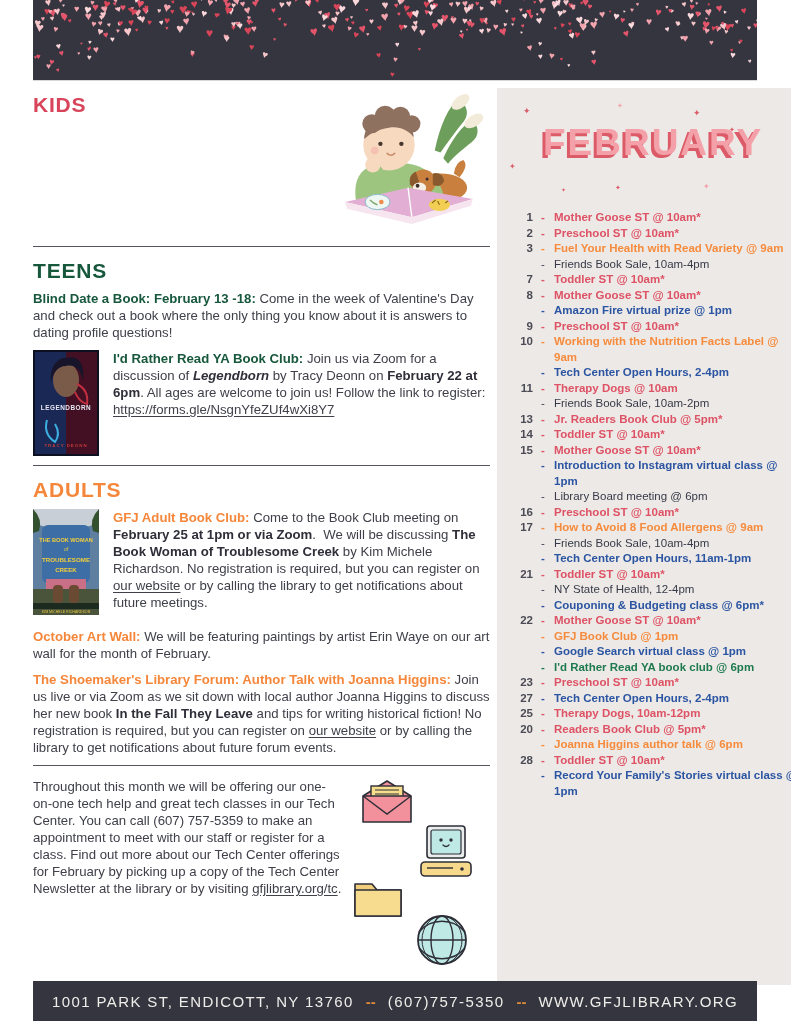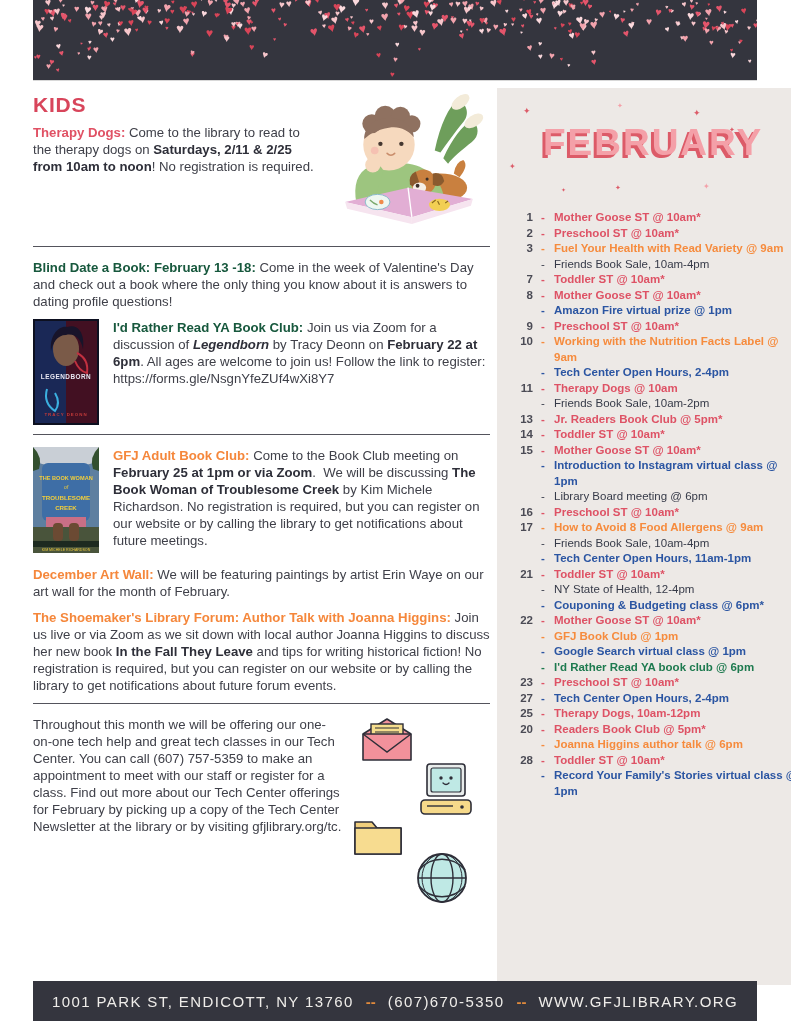--- a/index.html
+++ b/index.html
@@ -18,21 +18,21 @@
   .sec-adults .sec-title{color:var(--accent-adults);}
   .sec-tech  .sec-title{color:var(--accent-tech);letter-spacing:1px;}
   p.rich{font-size:13.2px;line-height:17px;margin:0 0 9px;color:var(--text);}
   .seg{white-space:pre-wrap;}
   .seg-label{font-weight:700;}
   .sec-kids  .seg-label{color:var(--accent-kids-label);}
   .sec-teens .seg-label{color:var(--accent-teens);}
   .sec-adults .seg-label{color:var(--accent-adults);}
   .seg-b{font-weight:700;color:#2e2f39;}
   .seg-bi{font-weight:700;font-style:italic;color:#2e2f39;}
-  .seg-link{text-underline-offset:2px;}
+  .seg-link{text-decoration:underline;text-underline-offset:2px;}
   hr.divider{border:none;border-top:1.4px solid #54545c;margin:9px 0 12px;}
 
   .kid-art{float:right;width:162px;height:148px;margin:-6px 0 2px 10px;}
   .book-row{display:flex;gap:14px;margin:4px 0 8px;}
   .book-row p.rich{flex:1;}
   .cover{flex:0 0 66px;height:106px;}
   .cover svg{display:block;}
 
   .tech-row{display:flex;}
   .tech-row p.rich{flex:1;padding-right:6px;}
@@ -437,27 +437,27 @@
           <path d="M152,115 L88,134 L88,141 L150,122 Z" fill="#f6e4ef"></path>
           <path d="M84,103 L88,134" stroke="#ffffff" stroke-width="1.4"></path>
           <ellipse cx="52" cy="118" rx="13" ry="8" fill="#eef7f1" stroke="#86b8c9" stroke-width="1"></ellipse>
           <circle cx="56" cy="118" r="2.4" fill="#ef8b4b"></circle>
           <path d="M44,116 q4,4 8,5" stroke="#79a86b" stroke-width="1.4" fill="none"></path>
           <ellipse cx="117" cy="121" rx="11" ry="6.5" fill="#f2cf53"></ellipse>
           <path d="M109,119 l4,-3 M115,117 l2,4 M123,119 l3,-2" stroke="#8a6a20" stroke-width="1.2"></path>
         </svg>
       </div>
       <h2 class="sec-title">KIDS</h2>
-      <p class="rich"><span class="seg seg-label">Therapy Dogs: </span><span class="seg">Come to the library to read to the therapy dogs on </span><span class="seg seg-b">Saturdays, 2/11 &amp; 2/25 from 10am to noon</span><span class="seg">! No registration is required.</span></p>
       <div style="clear:both"></div>
     </section>
 
     <hr class="divider">
 
     <section class="sec sec-teens">
+      <h2 class="sec-title">TEENS</h2>
       <p class="rich"><span class="seg seg-label">Blind Date a Book: February 13 -18: </span><span class="seg">Come in the week of Valentine's Day and check out a book where the only thing you know about it is answers to dating profile questions!</span></p>
       <div class="book-row">
         <div class="cover">
           <svg viewBox="0 0 66 106" width="66" height="106">
             <rect width="66" height="106" fill="#0d1020"></rect>
             <rect x="2" y="2" width="62" height="102" fill="#141a38"></rect>
             <path d="M2,2 h31 v102 h-31 z" fill="#1c2c5e" opacity="0.8"></path>
             <path d="M33,2 h31 v102 h-31 z" fill="#4a0f1e" opacity="0.85"></path>
             <ellipse cx="33" cy="30" rx="13" ry="17" fill="#7a5a48"></ellipse>
             <path d="M18,32 C16,12 30,6 34,8 C46,4 52,16 50,30 C48,20 42,14 33,16 C24,16 20,24 18,32 Z" fill="#18142a"></path>
@@ -467,20 +467,21 @@
             <text x="33" y="97" text-anchor="middle" font-size="4.4" letter-spacing="1" fill="#c23a3a" font-weight="bold">TRACY DEONN</text>
           </svg>
         </div>
         <p class="rich"><span class="seg seg-label">I'd Rather Read YA Book Club: </span><span class="seg">Join us via Zoom for a discussion of </span><span class="seg seg-bi">Legendborn</span><span class="seg"> by Tracy Deonn on </span><span class="seg seg-b">February 22 at 6pm</span><span class="seg">. All ages are welcome to join us! Follow the link to register: </span><span class="seg seg-link">https://forms.gle/NsgnYfeZUf4wXi8Y7</span></p>
       </div>
     </section>
 
     <hr class="divider">
 
     <section class="sec sec-adults">
+      <h2 class="sec-title">ADULTS</h2>
       <div class="book-row">
         <div class="cover">
           <svg viewBox="0 0 66 106" width="66" height="106">
             <rect width="66" height="106" fill="#5e7fa0"></rect>
             <path d="M0,0 h66 v14 q-16,6 -33,6 q-17,0 -33,-6 z" fill="#c9cfd6"></path>
             <path d="M0,0 q10,10 6,22 L0,24 z" fill="#33502f"></path>
             <path d="M66,0 q-10,10 -6,22 L66,24 z" fill="#33502f"></path>
             <rect x="9" y="16" width="48" height="58" rx="6" fill="#3e6ea6"></rect>
             <rect x="13" y="70" width="40" height="12" fill="#c96f86"></rect>
             <rect x="0" y="80" width="66" height="26" fill="#49543b"></rect>
@@ -489,21 +490,21 @@
             <rect x="0" y="94" width="66" height="6" fill="#1d2a20"></rect>
             <text x="33" y="33" text-anchor="middle" font-size="5.6" font-weight="bold" fill="#f2ce3b">THE BOOK WOMAN</text>
             <text x="33" y="42" text-anchor="middle" font-size="5" font-style="italic" fill="#f2ce3b">of</text>
             <text x="33" y="53" text-anchor="middle" font-size="6.2" font-weight="bold" fill="#f2ce3b">TROUBLESOME</text>
             <text x="33" y="63" text-anchor="middle" font-size="6.2" font-weight="bold" fill="#f2ce3b">CREEK</text>
             <text x="33" y="104" text-anchor="middle" font-size="3.6" fill="#e8c63c">KIM MICHELE RICHARDSON</text>
           </svg>
         </div>
         <p class="rich"><span class="seg seg-label">GFJ Adult Book Club: </span><span class="seg">Come to the Book Club meeting on </span><span class="seg seg-b">February 25 at 1pm or via Zoom</span><span class="seg">.  We will be discussing </span><span class="seg seg-b">The  Book Woman of Troublesome Creek</span><span class="seg"> by Kim Michele Richardson. No registration is required, but you can register on </span><span class="seg seg-link">our website</span><span class="seg"> or by calling the library to get notifications about future meetings.</span></p>
       </div>
-      <p class="rich"><span class="seg seg-label">December Art Wall: </span><span class="seg">We will be featuring paintings by artist Erin Waye on our art wall for the month of February.</span></p>
+      <p class="rich"><span class="seg seg-label">October Art Wall: </span><span class="seg">We will be featuring paintings by artist Erin Waye on our art wall for the month of February.</span></p>
       <p class="rich"><span class="seg seg-label">The Shoemaker's Library Forum: Author Talk with Joanna Higgins: </span><span class="seg">Join us live or via Zoom as we sit down with local author Joanna Higgins to discuss her new book </span><span class="seg seg-b">In the Fall They Leave</span><span class="seg"> and tips for writing historical fiction! No registration is required, but you can register on </span><span class="seg seg-link">our website</span><span class="seg"> or by calling the library to get notifications about future forum events.</span></p>
     </section>
 
     <hr class="divider">
 
     <section class="sec sec-tech">
       <div class="tech-row">
         <p class="rich"><span class="seg">Throughout this month we will be offering our one-on-one tech help and great tech classes in our Tech Center. You can call (607) 757-5359 to make an appointment to meet with our staff or register for a class. Find out more about our Tech Center offerings for February by picking up a copy of the Tech Center Newsletter at the library or by visiting </span><span class="seg seg-link">gfjlibrary.org/tc</span><span class="seg">.</span></p>
         <div class="tech-icons">
           <svg class="ico ico-envelope" viewBox="0 0 58 48" width="58" height="48">
@@ -790,18 +791,18 @@
               <span class="cal-text">Record Your Family's Stories virtual class @ 1pm</span>
             </div>
           </div>
         </div>
       </div>
   </aside>
 
   <footer class="footer">
     <span>1001 PARK ST, ENDICOTT, NY 13760</span>
     <span class="fdash">--</span>
-    <span>(607)670-5350</span>
+    <span>(607)757-5350</span>
     <span class="fdash">--</span>
     <span>WWW.GFJLIBRARY.ORG</span>
   </footer>
 
 </div>
 
 </body></html>

